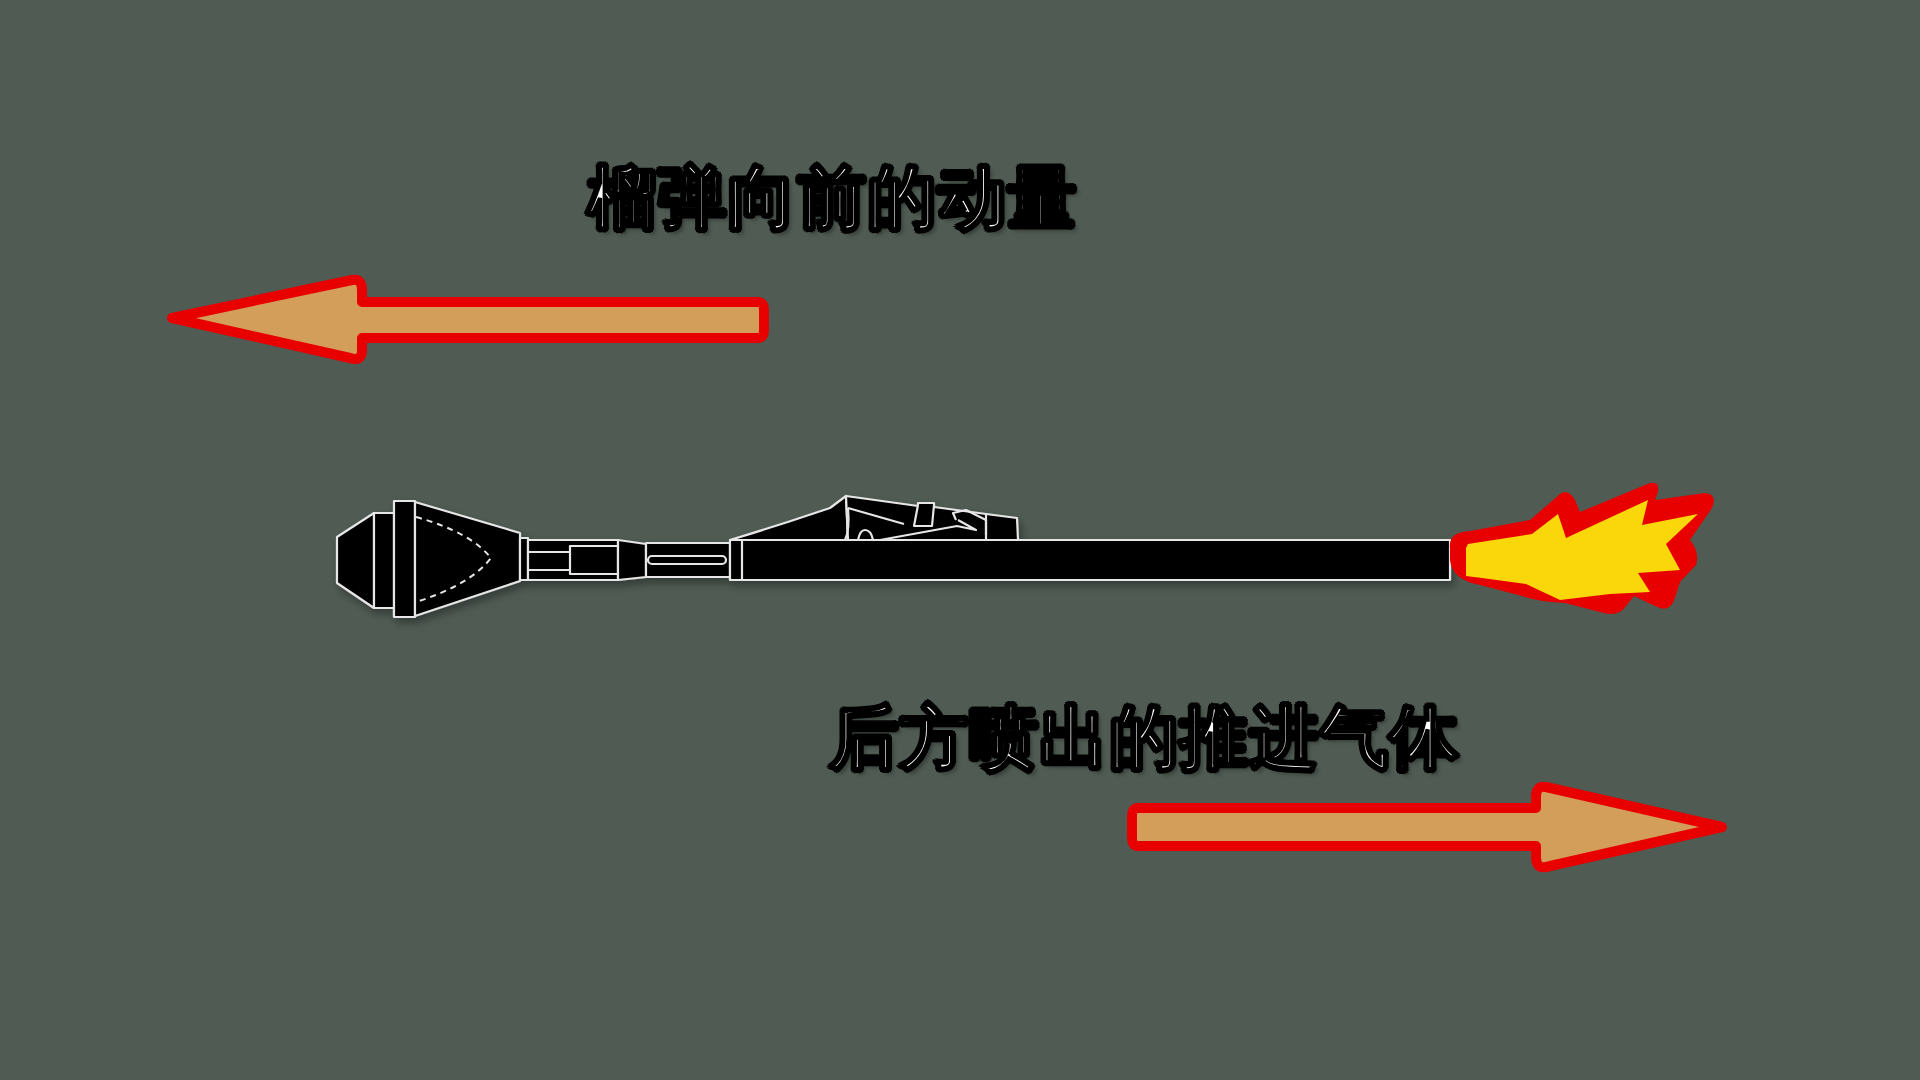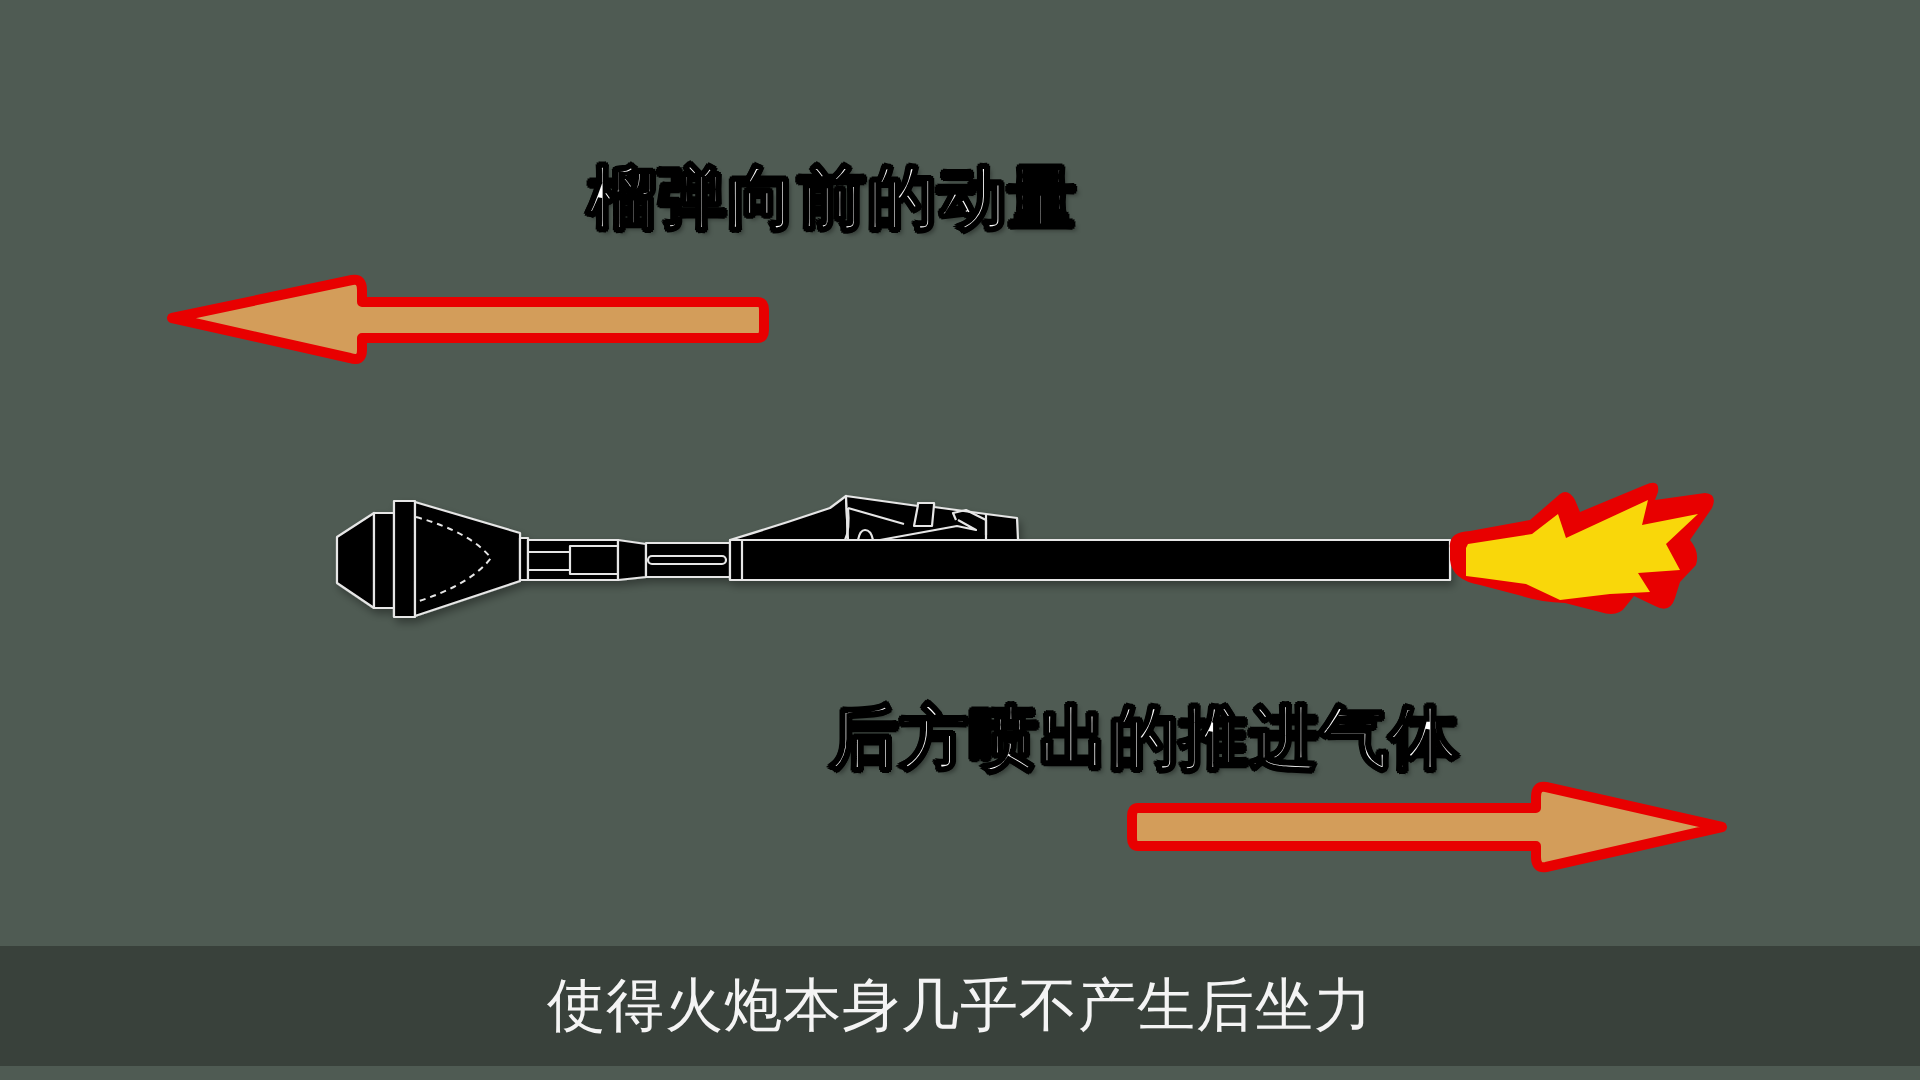--- a/index.html
+++ b/index.html
@@ -165,16 +165,13 @@
                L 1526 584
                L 1482 578
                L 1466 576 Z" fill="#f9d70a"></path>
     </g>
   </svg>
 
   <div id="label-top" class="label">榴弹向前的动量</div>
 
   <div id="label-bottom" class="label">后方喷出的推进气体</div>
 
-  <div class="subtitle-bar">
-    <span class="subtitle-text">使得火炮本身几乎不产生后坐力</span>
-  </div>
 </div>
 
 </body></html>

